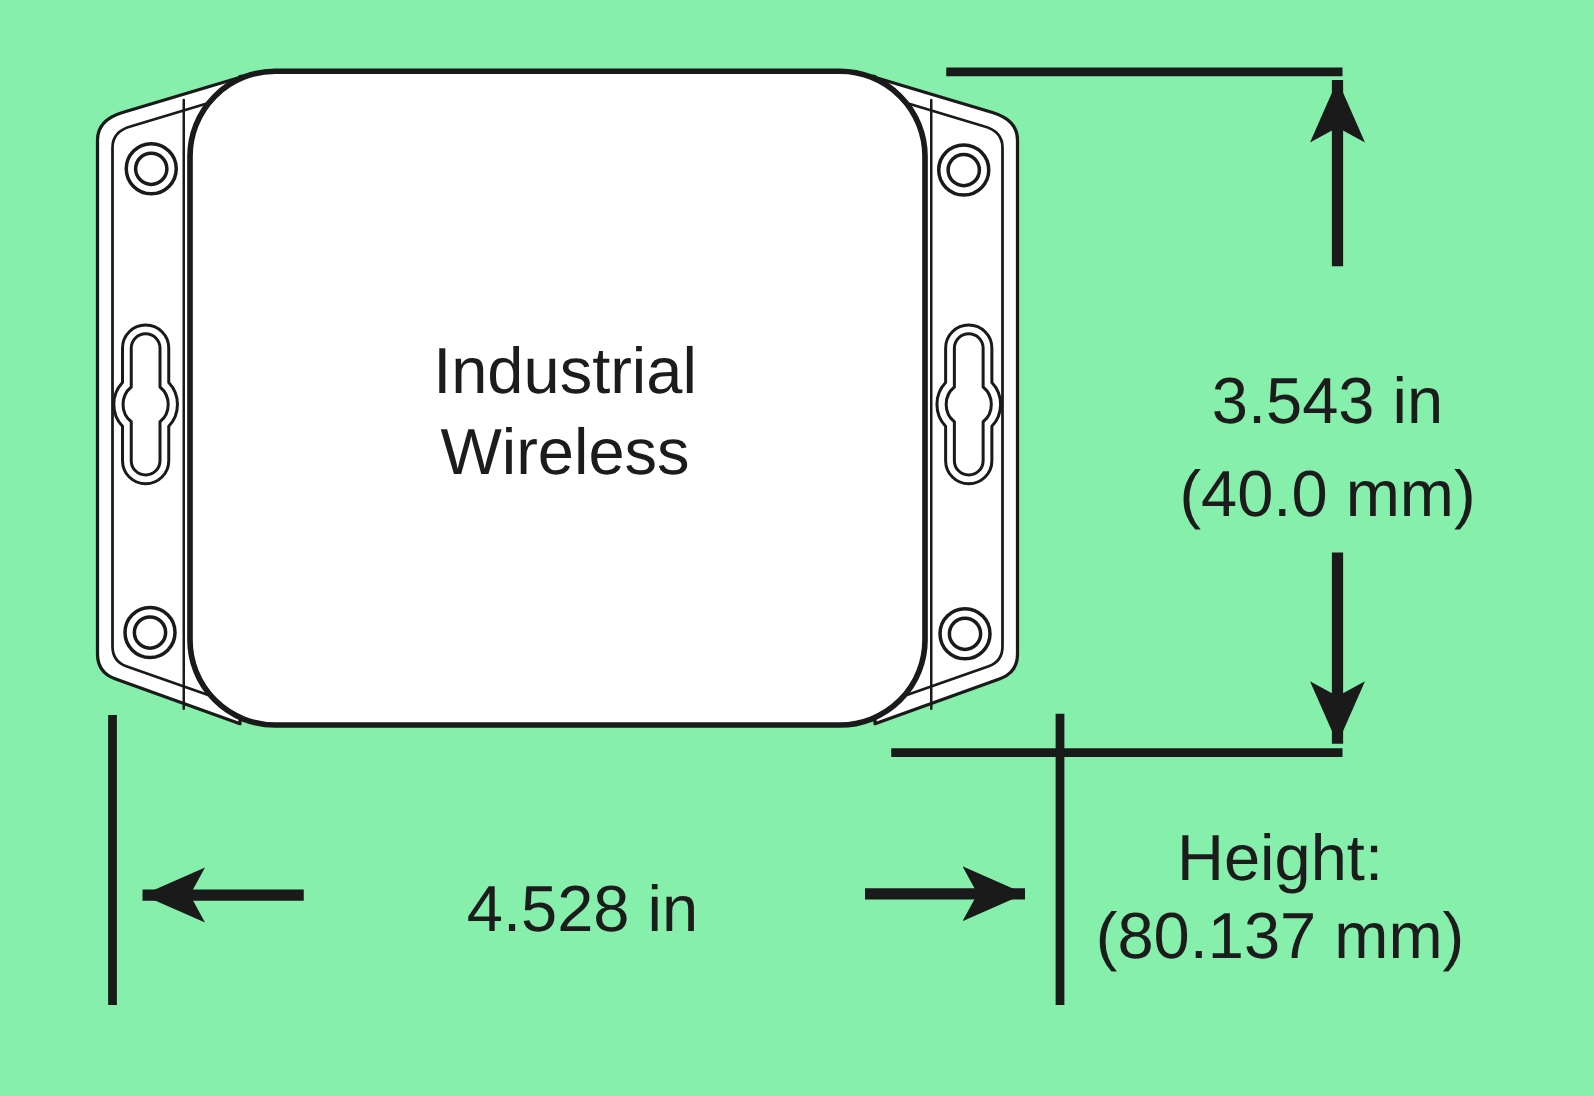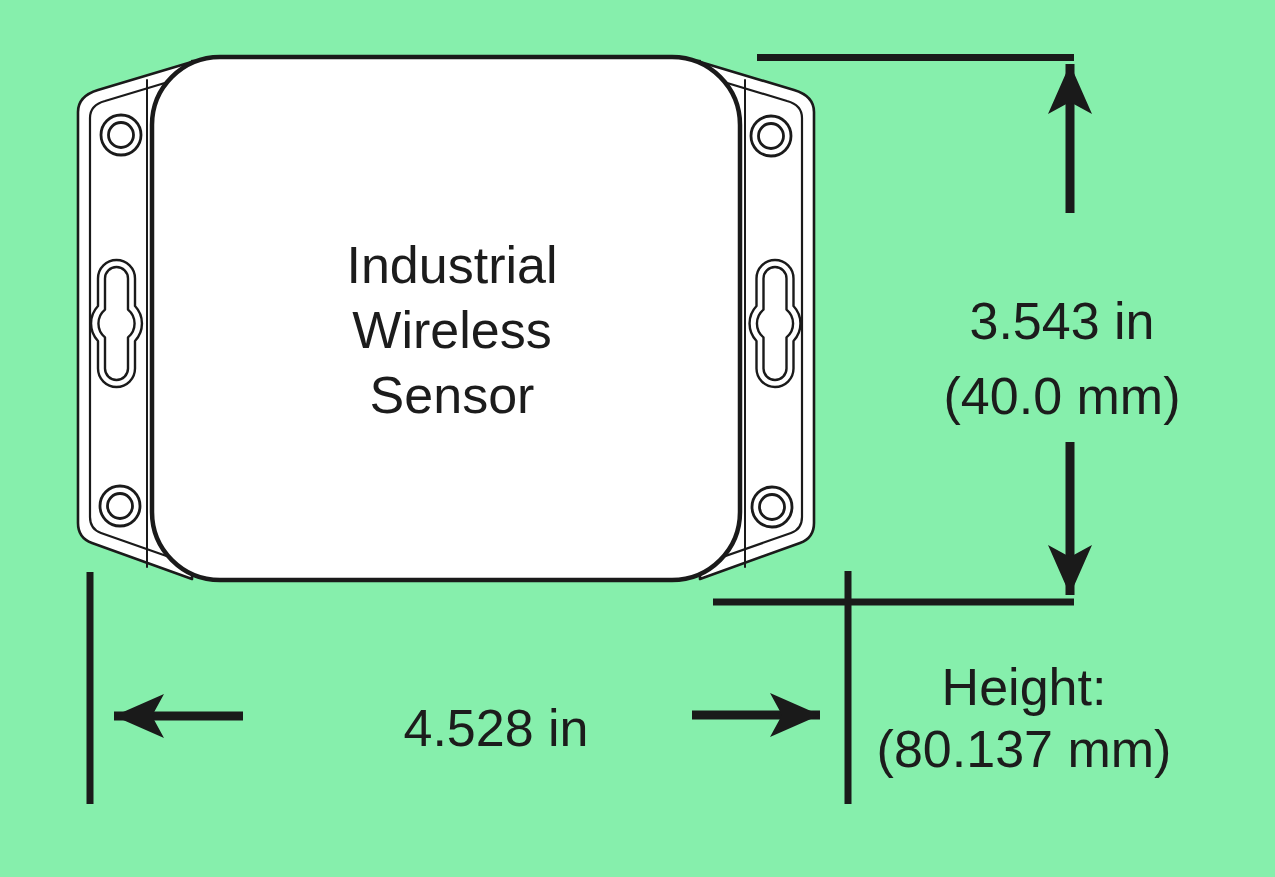--- a/index.html
+++ b/index.html
@@ -110,29 +110,28 @@
       <line x1="1070" y1="213" x2="1070" y2="64" marker-end="url(#arrowhead)"></line>
       <line x1="1070" y1="442" x2="1070" y2="595" marker-end="url(#arrowhead)"></line>
       <line x1="243" y1="716" x2="114" y2="716" marker-end="url(#arrowhead)"></line>
       <line x1="692" y1="715" x2="820" y2="715" marker-end="url(#arrowhead)"></line>
     </g>
   </svg>
 
   <div class="dim-text device-label" style="left:452px; top:330px;">
     <span>Industrial</span>
     <span>Wireless</span>
-    <span>Sensor</span>
   </div>
 
   <div class="dim-text dim-right" style="left:1062px; top:359px;">
     <span>3.543 in</span>
     <span>(40.0 mm)</span>
   </div>
 
-  <div class="dim-text dim-bottom" style="left:496px; top:728px;">
+  <div class="dim-text dim-bottom" style="left:466px; top:728px;">
     <span>4.528 in</span>
   </div>
 
   <div class="dim-text dim-height" style="left:1012px; top:718px;">
     <span>Height:</span>
     <span>(80.137 mm)</span>
   </div>
 
 </div>
 

